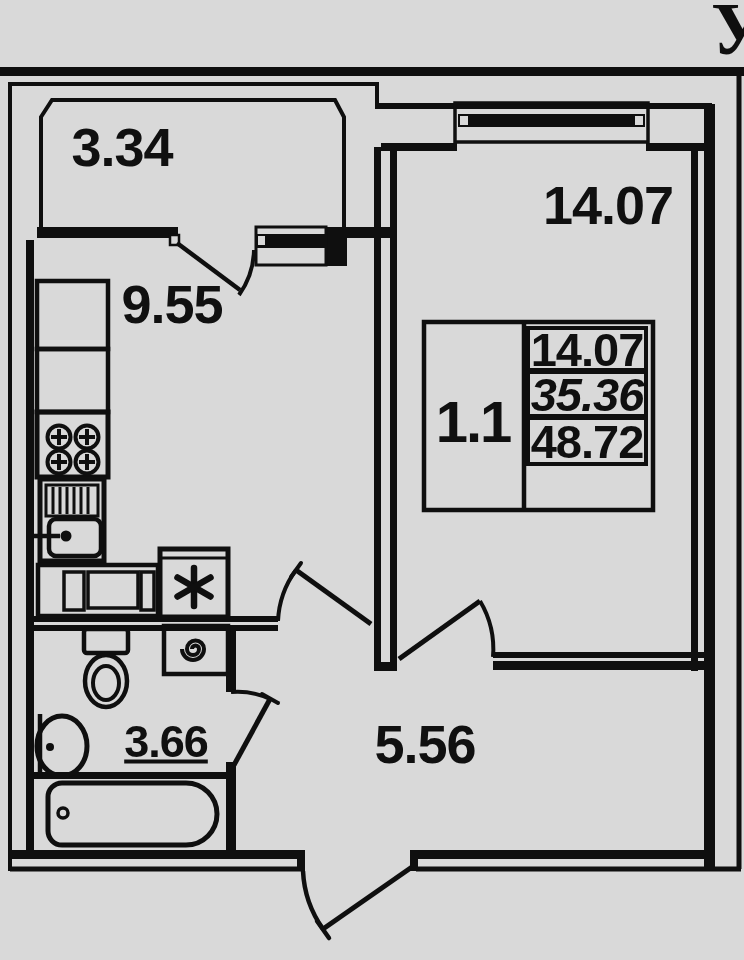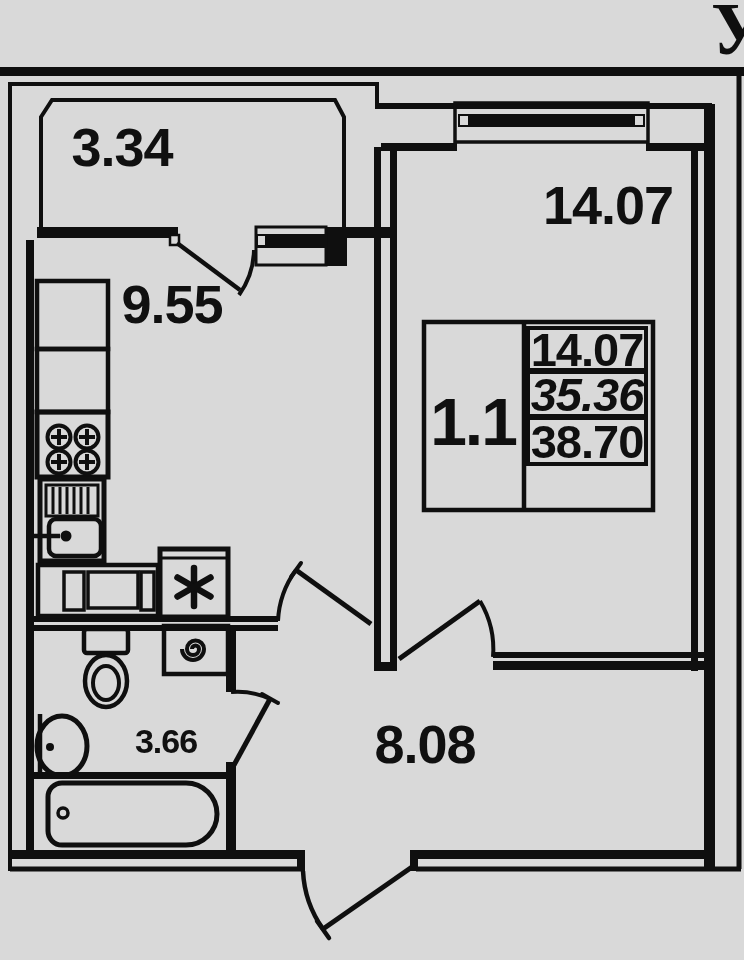--- a/index.html
+++ b/index.html
@@ -14,22 +14,22 @@
   .lbl{
     position:absolute;
     transform:translate(-50%,-50%);
     font-weight:bold;
     color:#101010;
     letter-spacing:-1px;
     white-space:nowrap;
     line-height:1;
   }
   .room-lbl{font-size:54px;}
-  .bath-lbl{font-size:34px;}
-  .info-unit{font-size:66px;letter-spacing:-2px;}
+  .bath-lbl{font-size:45px;text-decoration:underline;}
+  .info-unit{font-size:58px;letter-spacing:-2px;}
   .info-val{font-size:47px;letter-spacing:-1px;}
   .frag{
     position:absolute;
     left:711px;top:-13px;
     font-family:"Liberation Serif",serif;
     font-weight:bold;
     font-size:74px;
     color:#0f0f0f;
     transform:none;
   }
@@ -195,18 +195,18 @@
     <rect x="528" y="328" width="118" height="42" stroke-width="4"></rect>
     <rect x="528" y="372" width="118" height="44" stroke-width="4"></rect>
     <rect x="528" y="418" width="118" height="46" stroke-width="4"></rect>
   </g>
 </svg>
 
 <div class="lbl room-lbl" style="left:122px;top:147px;">3.34</div>
 <div class="lbl room-lbl" style="left:172px;top:304px;">9.55</div>
 <div class="lbl room-lbl" style="left:608px;top:205px;">14.07</div>
 <div class="lbl bath-lbl" style="left:166px;top:741px;">3.66</div>
-<div class="lbl room-lbl" style="left:425px;top:744px;">8.08</div>
+<div class="lbl room-lbl" style="left:425px;top:744px;">5.56</div>
 
 <div class="lbl info-unit" style="left:473px;top:422px;">1.1</div>
 <div class="lbl info-val" style="left:587px;top:349px;">14.07</div>
 <div class="lbl info-val" style="left:587px;top:394px;font-style:italic;">35.36</div>
-<div class="lbl info-val" style="left:587px;top:441px;">38.70</div>
+<div class="lbl info-val" style="left:587px;top:441px;">48.72</div>
 
 </body></html>

